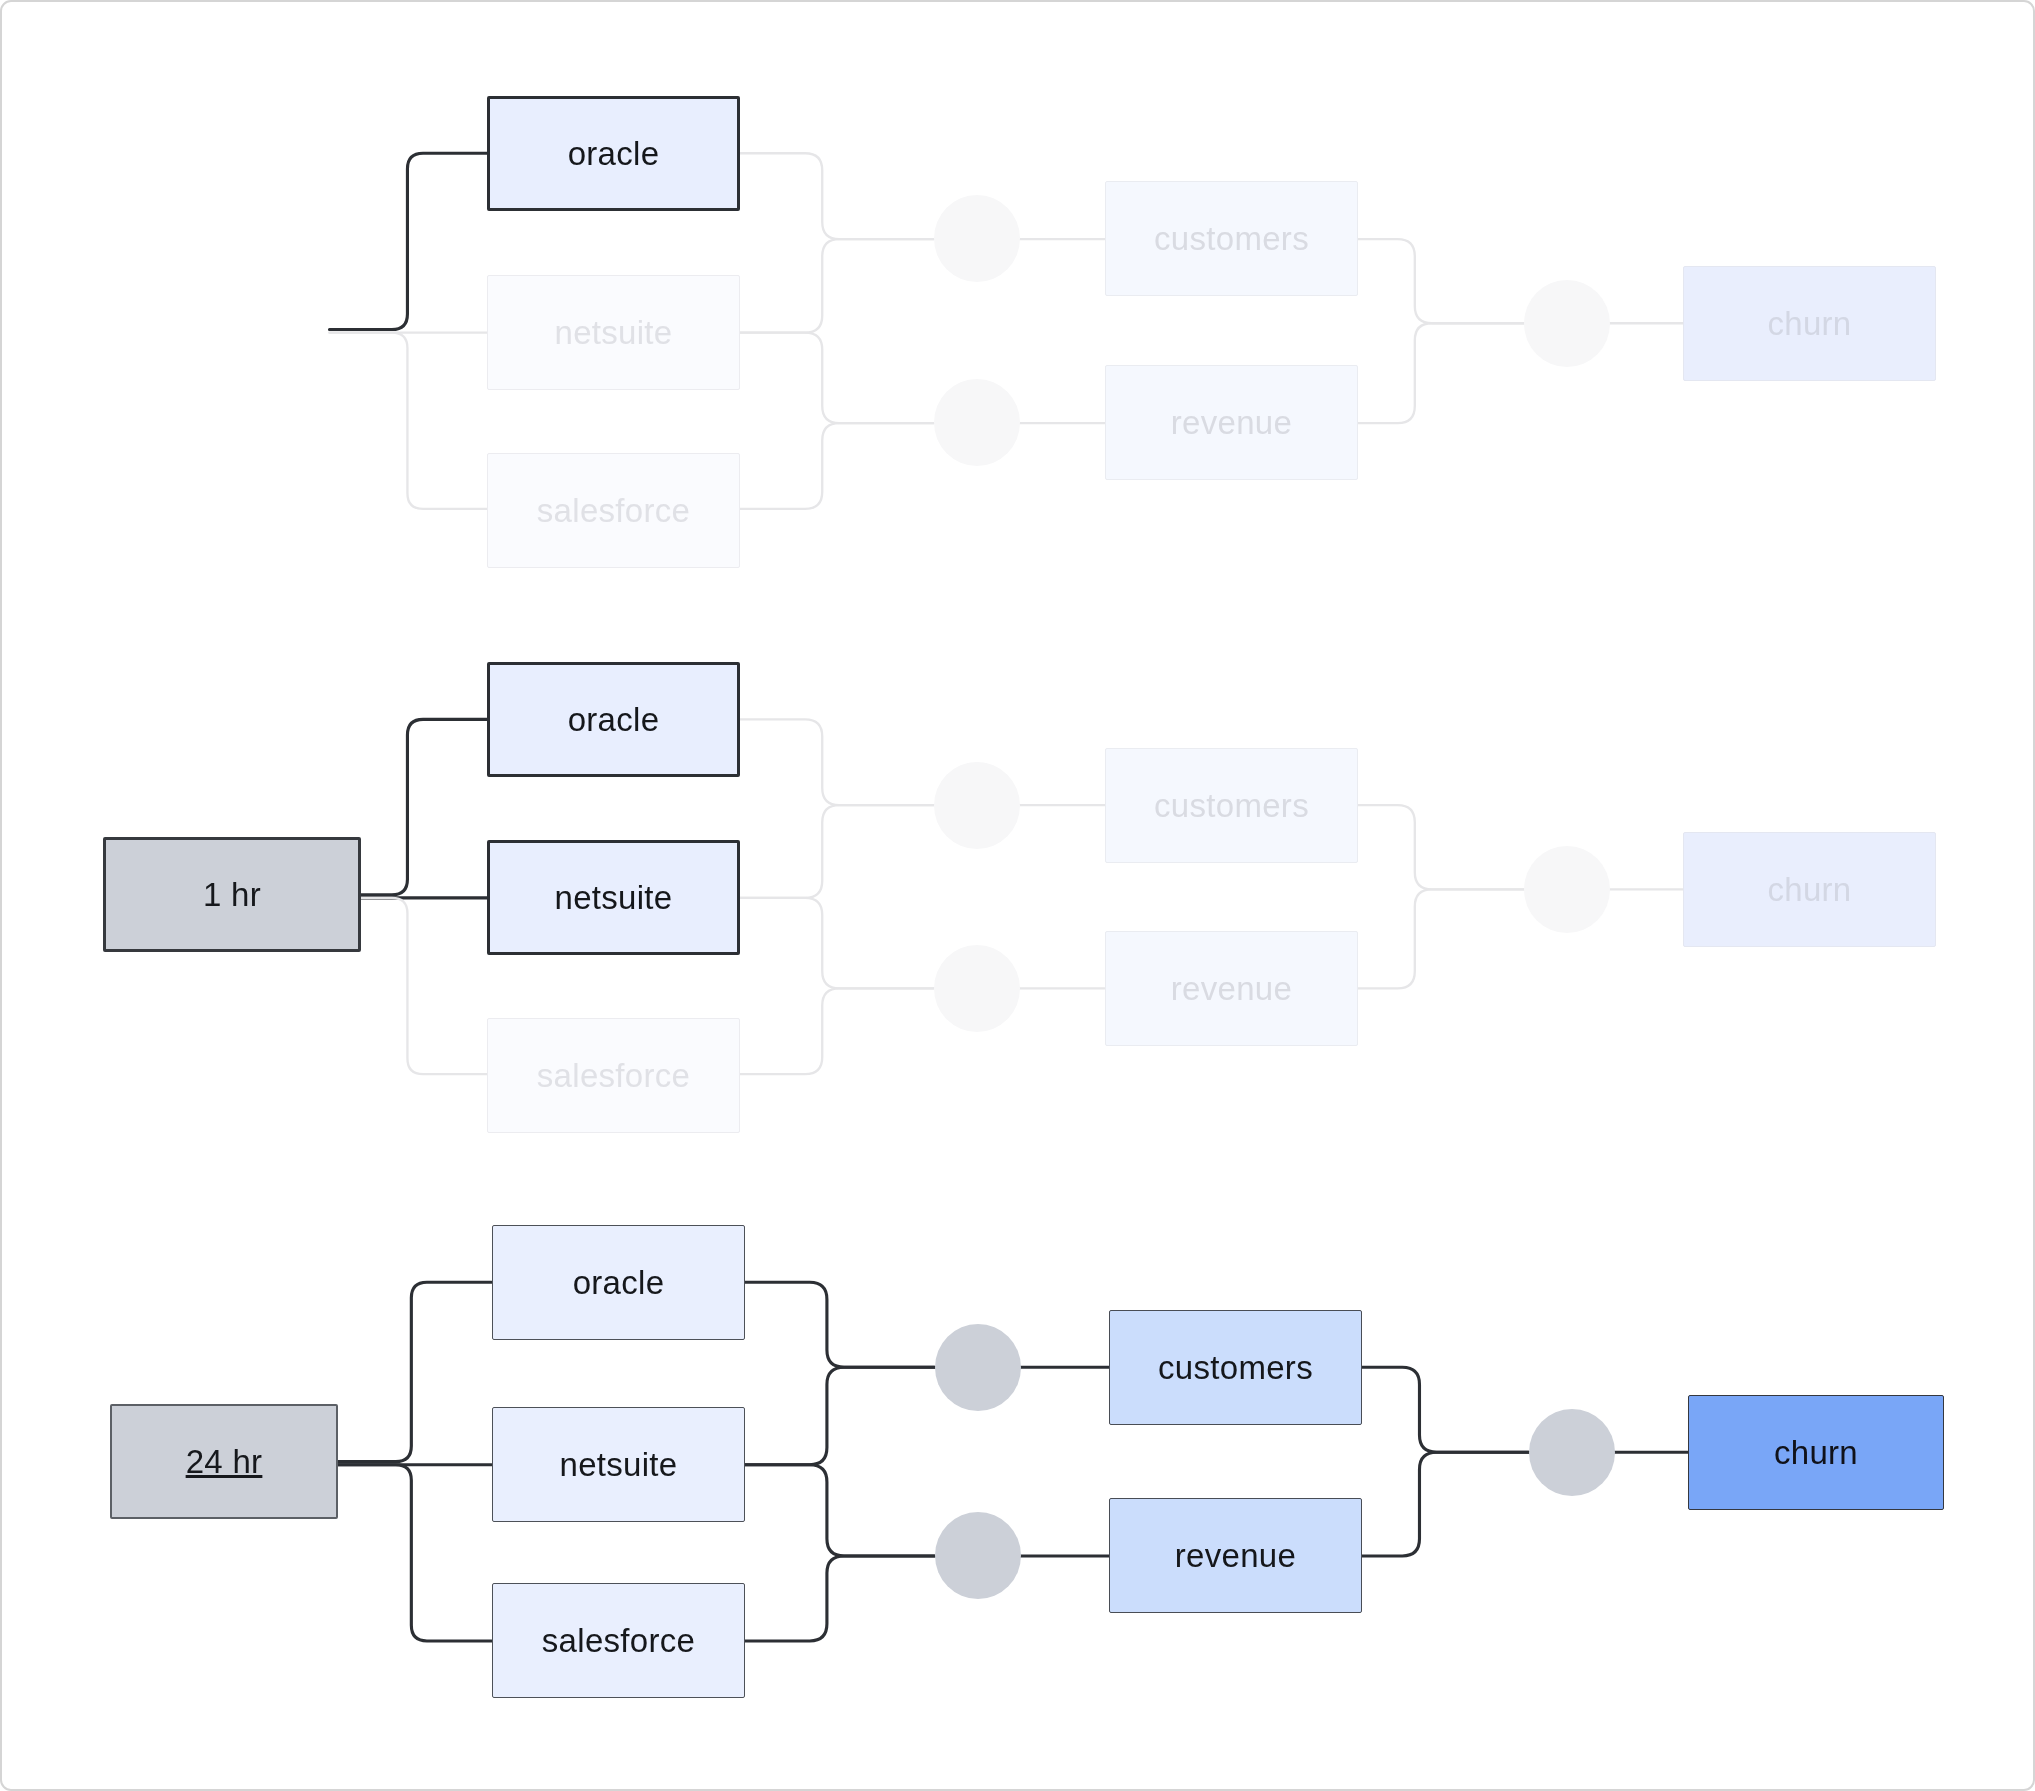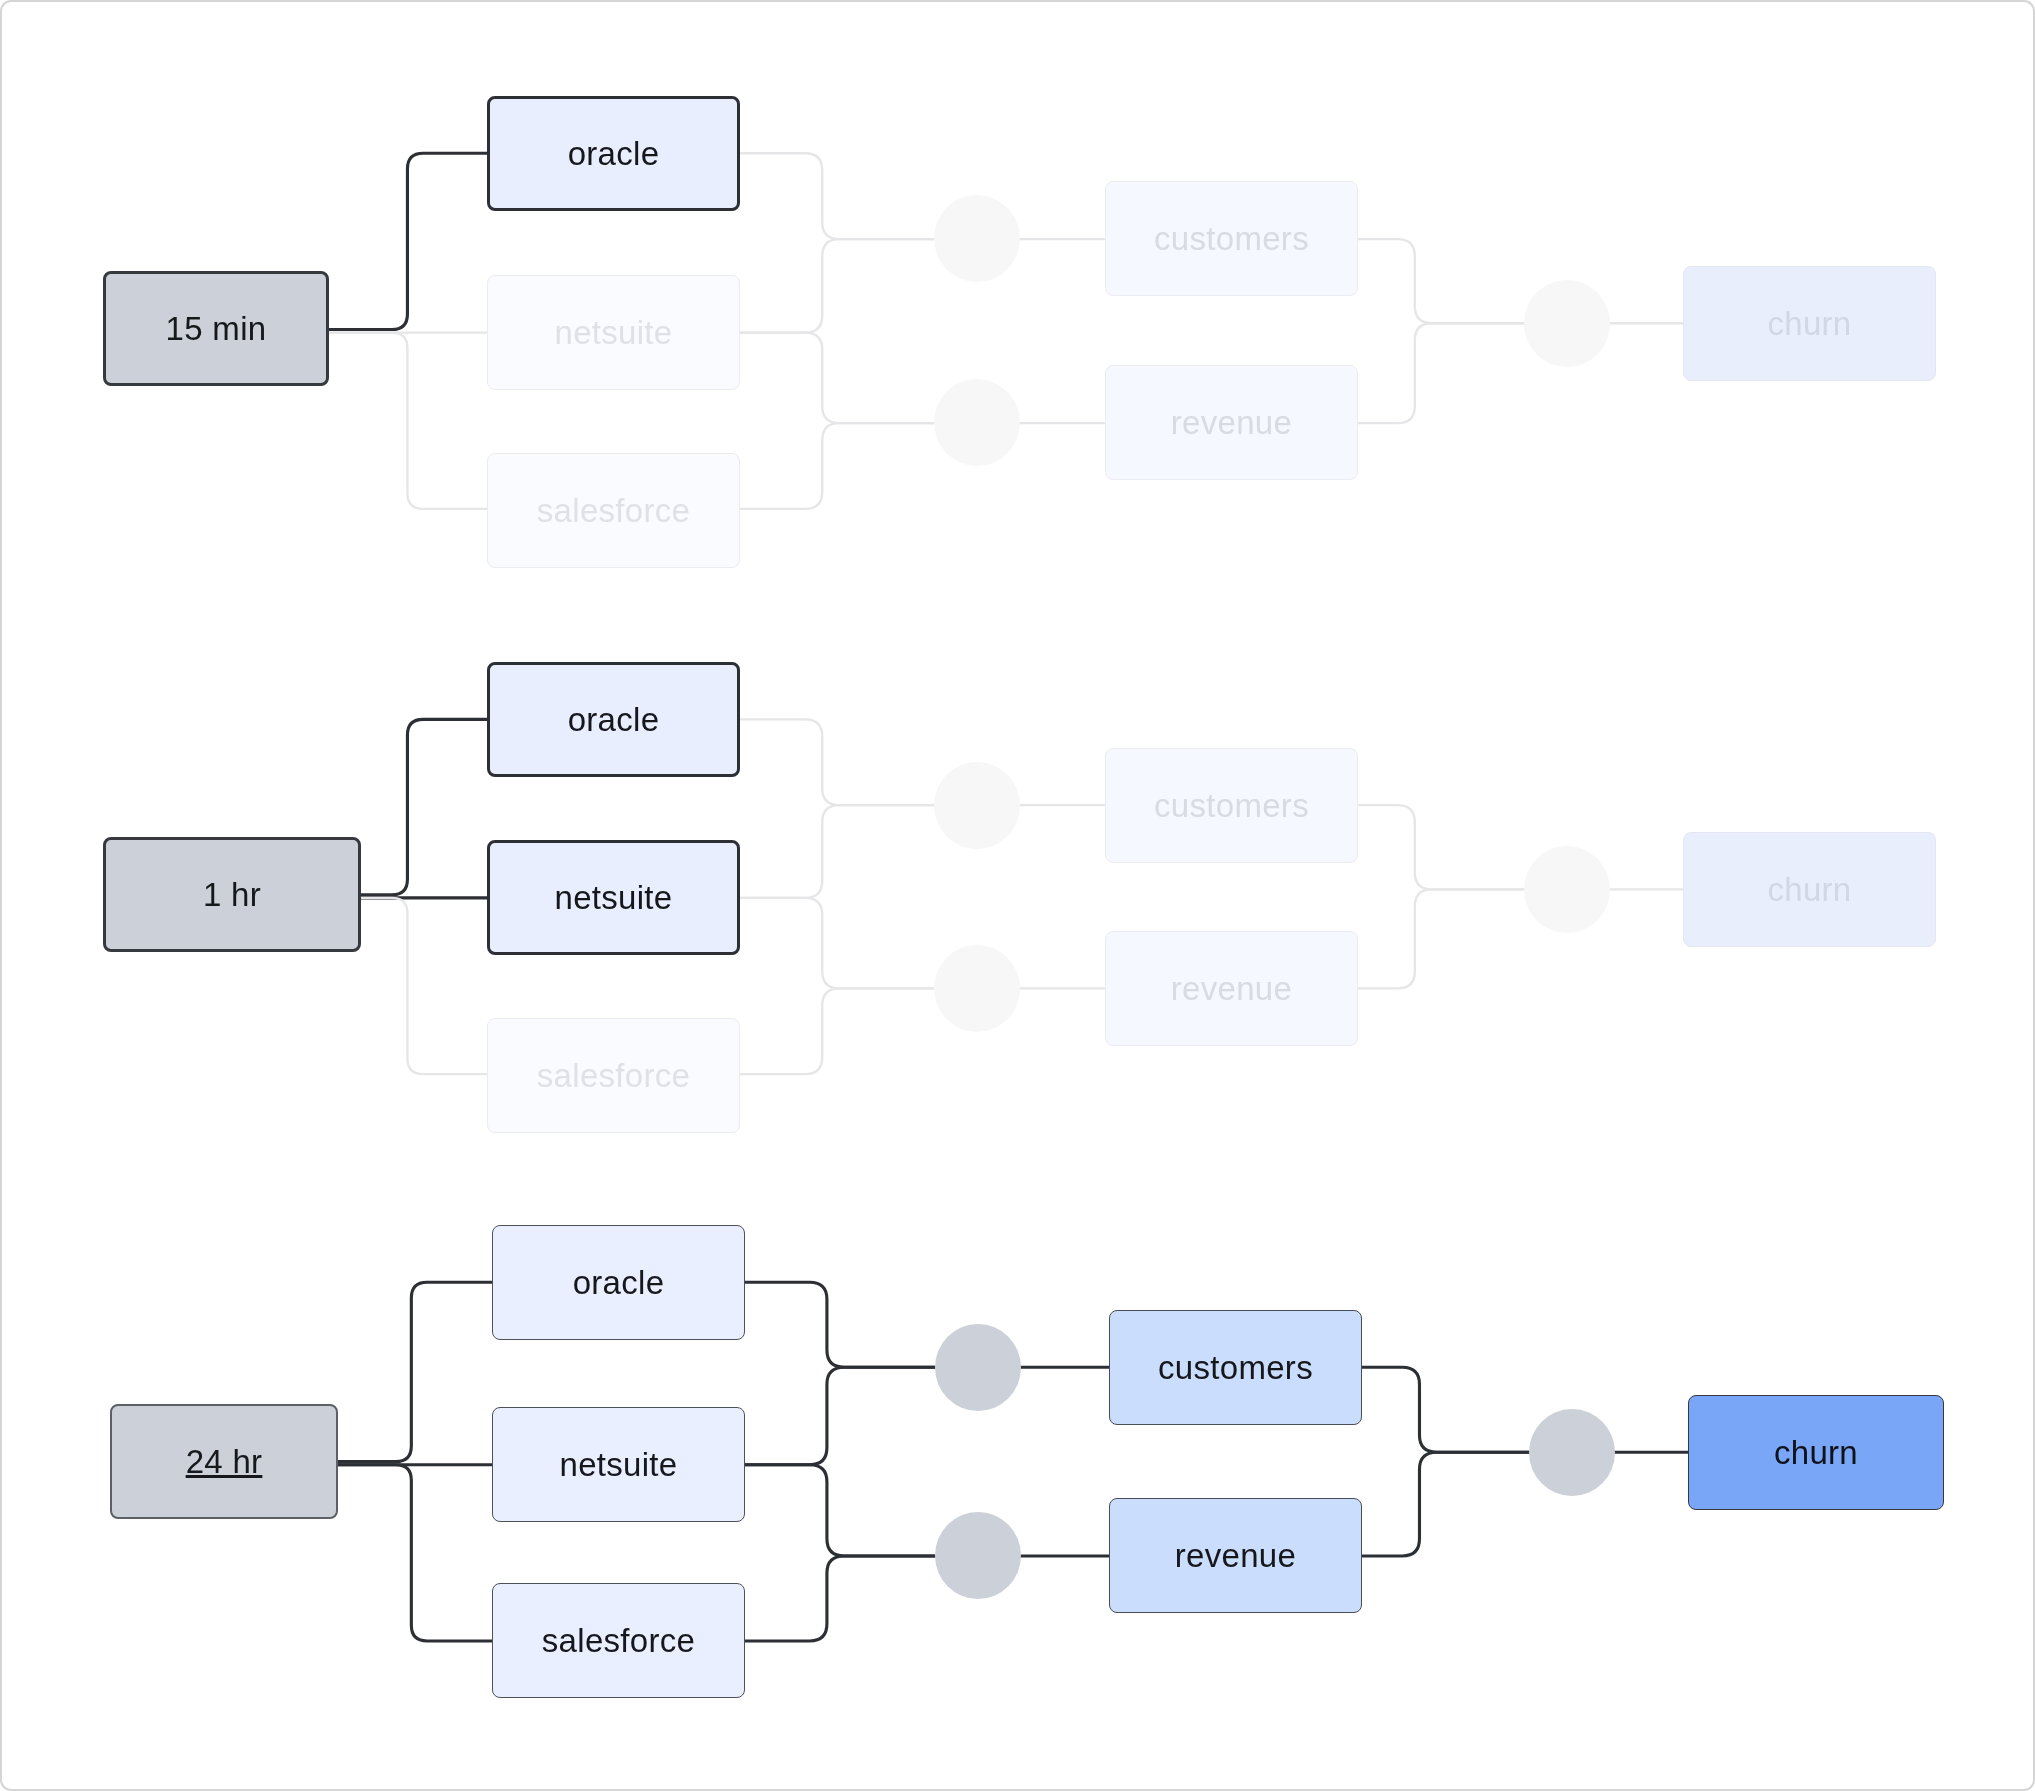--- a/index.html
+++ b/index.html
@@ -26,21 +26,21 @@
     width: 2035px;
     height: 1791px;
     pointer-events: none;
   }
   .node {
     position: absolute;
     box-sizing: border-box;
     display: flex;
     align-items: center;
     justify-content: center;
-    border-radius: 8px;
+    border-radius: 2px;
     font-size: 33px;
     letter-spacing: 0.3px;
     white-space: nowrap;
   }
   
   .v-source-active {
     background: #ccd0d8;
     border: 3.1px solid #36393e;
     color: #16181c;
   }
@@ -161,23 +161,20 @@
 
       <path d="M1306 1751 H1420" stroke="#2c2f34" stroke-width="4"></path>
       <path d="M1306 1993 H1420" stroke="#2c2f34" stroke-width="4"></path>
 
       <path d="M1744 1751 H1796 Q1818 1751 1818 1773 V1838 Q1818 1860 1840 1860 H1958" stroke="#2c2f34" stroke-width="4"></path>
       <path d="M1744 1993 H1796 Q1818 1993 1818 1971 V1882 Q1818 1860 1840 1860 H1958" stroke="#2c2f34" stroke-width="4"></path>
       <path d="M2068 1860 H2162" stroke="#2c2f34" stroke-width="4"></path>
     </g>
   </svg>
 
-  <div class="node v-source-active" style="left:101px; top:269px; width:226px; height:115px;">
-    <span>15 min</span>
-  </div>
 
   <div class="node v-box-active" style="left:485px; top:94px; width:253px; height:115px;">
     <span>oracle</span>
   </div>
   <div class="node v-box-off" style="left:485px; top:273px; width:253px; height:115px;">
     <span>netsuite</span>
   </div>
   <div class="node v-box-off" style="left:485px; top:451px; width:253px; height:115px;">
     <span>salesforce</span>
   </div>

